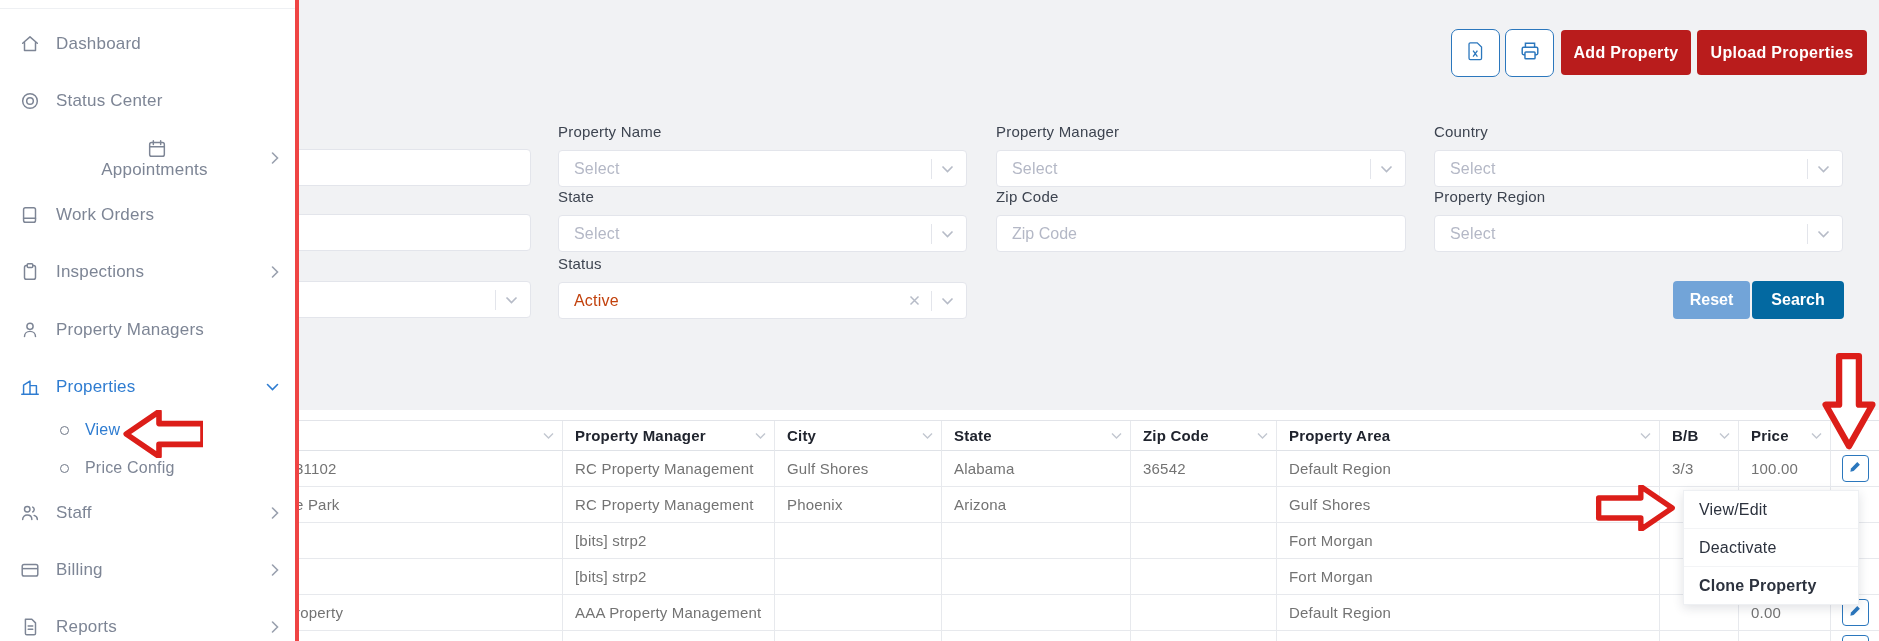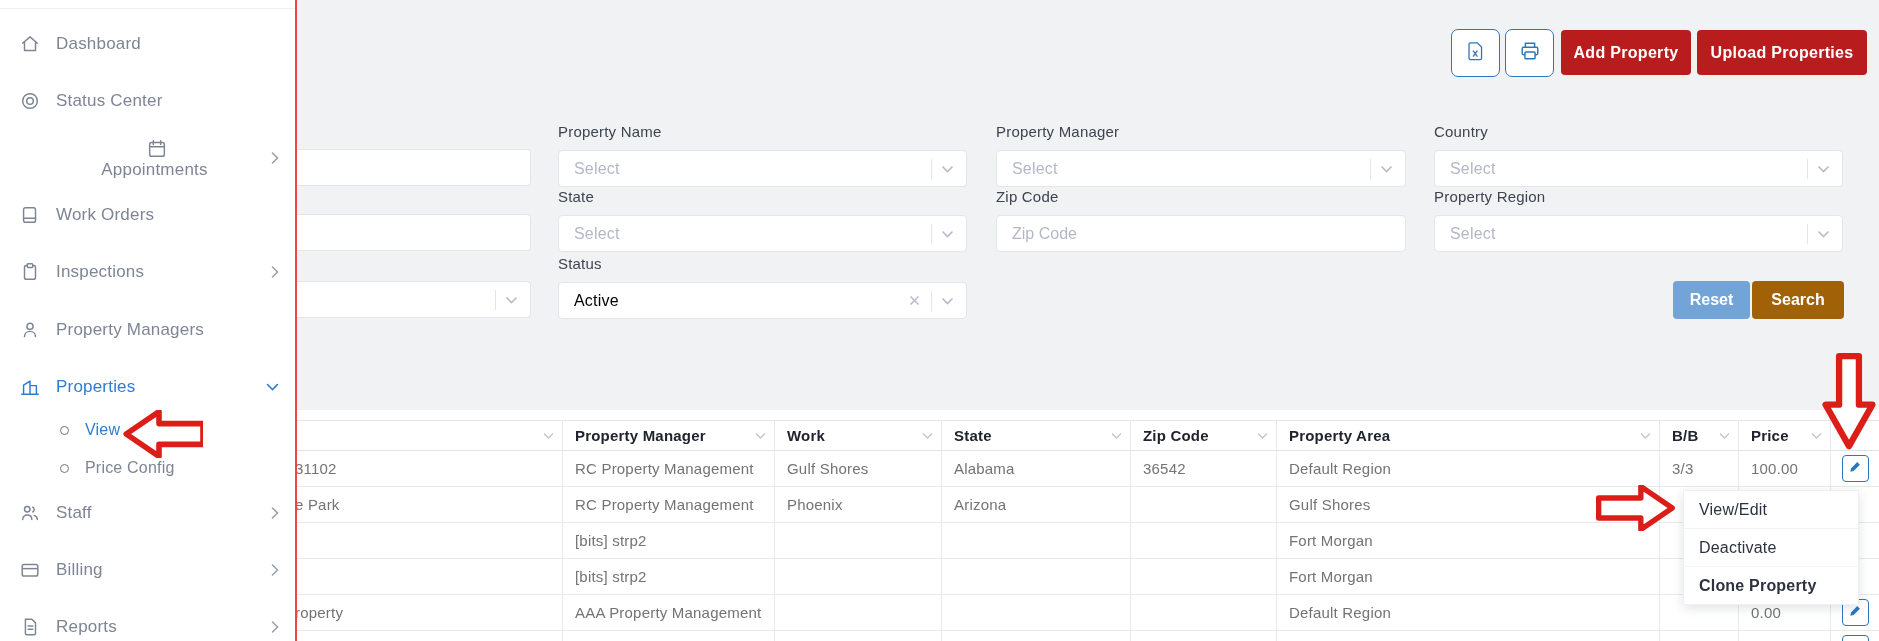--- a/index.html
+++ b/index.html
@@ -1,21 +1,21 @@
 <!DOCTYPE html>
 <html><head>
 <meta charset="utf-8">
 <style>
   html,body{margin:0;padding:0;background:#f1f2f4;}
   .app{position:relative;width:1879px;height:641px;overflow:hidden;background:#f1f2f4;
        font-family:"Liberation Sans",sans-serif;letter-spacing:.2px;}
 
   
   .sidebar{position:absolute;left:0;top:0;width:295px;height:641px;background:#fff;
-           border-right:2px solid #ef4444;z-index:30;}
+           border-right:4px solid #ef4444;z-index:30;}
   .sidebar::before{content:"";position:absolute;top:8px;left:0;right:0;height:1px;background:#eef0f3;}
   .nav-item{position:absolute;left:0;width:295px;height:40px;display:flex;align-items:center;cursor:pointer;}
   .nav-icon{width:24px;height:24px;margin-left:18px;display:flex;align-items:center;justify-content:center;}
   .nav-label{margin-left:14px;font-size:17px;color:#7d8595;}
   .nav-item.active .nav-label{color:#2e7cd1;}
   .nav-chev{position:absolute;right:16px;top:50%;transform:translateY(-50%);display:flex;}
   .sub-item{position:absolute;left:0;width:295px;height:34px;display:flex;align-items:center;cursor:pointer;}
   .bullet{width:7px;height:7px;border:1.6px solid #6f7787;border-radius:50%;margin-left:60px;}
   .sub-label{margin-left:16px;font-size:16px;color:#7d8595;}
   .sub-item.active .sub-label{color:#2e7cd1;}
@@ -26,21 +26,21 @@
   .btn{position:absolute;top:30px;height:45px;background:#b91c1c;border:none;border-radius:4px;
        color:#fff;font-size:16px;font-weight:600;font-family:"Liberation Sans",sans-serif;
        display:flex;align-items:center;justify-content:center;cursor:pointer;letter-spacing:.3px;}
 
   
   .fld{position:absolute;}
   .fld-label{font-size:15px;color:#3d4450;margin-bottom:10px;}
   .ctrl{height:37px;background:#fff;border:1px solid #e3e5eb;border-radius:4px;
         display:flex;align-items:center;padding:0 12px 0 15px;box-sizing:border-box;font-size:16px;}
   .ph{color:#b4b8c6;}
-  .val{color:#000000;font-weight:500;}
+  .val{color:#c2410c;font-weight:500;}
   .sel-end{margin-left:auto;display:flex;align-items:center;}
   .sel-div{width:1px;height:20px;background:#e3e5eb;margin:0 9px 0 9px;}
   .clr{display:flex;margin-right:2px;}
   input.ctrl{width:100%;color:#2d3440;outline:none;font-family:"Liberation Sans",sans-serif;}
   input.ctrl::placeholder{color:#b4b8c6;}
   .sq-btn{position:absolute;border:none;border-radius:4px;color:#fff;font-size:16px;font-weight:600;
           font-family:"Liberation Sans",sans-serif;display:flex;align-items:center;justify-content:center;cursor:pointer;}
 
   
   .tbl-panel{position:absolute;left:200px;top:410px;width:1679px;height:231px;background:#fff;z-index:1;}
@@ -184,21 +184,21 @@
       <span class="sel-end">
           <span class="sel-div"></span>
         <span><svg width="13" height="9" viewBox="0 0 13 9" fill="none">
               <path d="M1.5 1.5l5 5 5-5" stroke="#b6bbc7" stroke-width="1.6"></path>
             </svg></span>
       </span>
     </div>
   </div>
 
   <button class="sq-btn" style="left:1673px;top:281px;width:77px;height:38px;background:#72a4d8;">Reset</button>
-  <button class="sq-btn" style="left:1752px;top:281px;width:92px;height:38px;background:#a16207;">Search</button>
+  <button class="sq-btn" style="left:1752px;top:281px;width:92px;height:38px;background:#0369a1;">Search</button>
 
   <div class="tbl-panel"></div>
   <div class="tbl" style="top:420px;">
     <div class="thead">
       <div class="th">
           <span></span>
           <span class="sort">
             <svg width="11" height="8" viewBox="0 0 11 8" fill="none">
               <path d="M1 1.5l4.5 4.5L10 1.5" stroke="#c2c7d0" stroke-width="1.4"></path>
             </svg>
@@ -206,21 +206,21 @@
         </div>
       <div class="th">
           <span>Property Manager</span>
           <span class="sort">
             <svg width="11" height="8" viewBox="0 0 11 8" fill="none">
               <path d="M1 1.5l4.5 4.5L10 1.5" stroke="#c2c7d0" stroke-width="1.4"></path>
             </svg>
           </span>
         </div>
       <div class="th">
-          <span>Work</span>
+          <span>City</span>
           <span class="sort">
             <svg width="11" height="8" viewBox="0 0 11 8" fill="none">
               <path d="M1 1.5l4.5 4.5L10 1.5" stroke="#c2c7d0" stroke-width="1.4"></path>
             </svg>
           </span>
         </div>
       <div class="th">
           <span>State</span>
           <span class="sort">
             <svg width="11" height="8" viewBox="0 0 11 8" fill="none">

